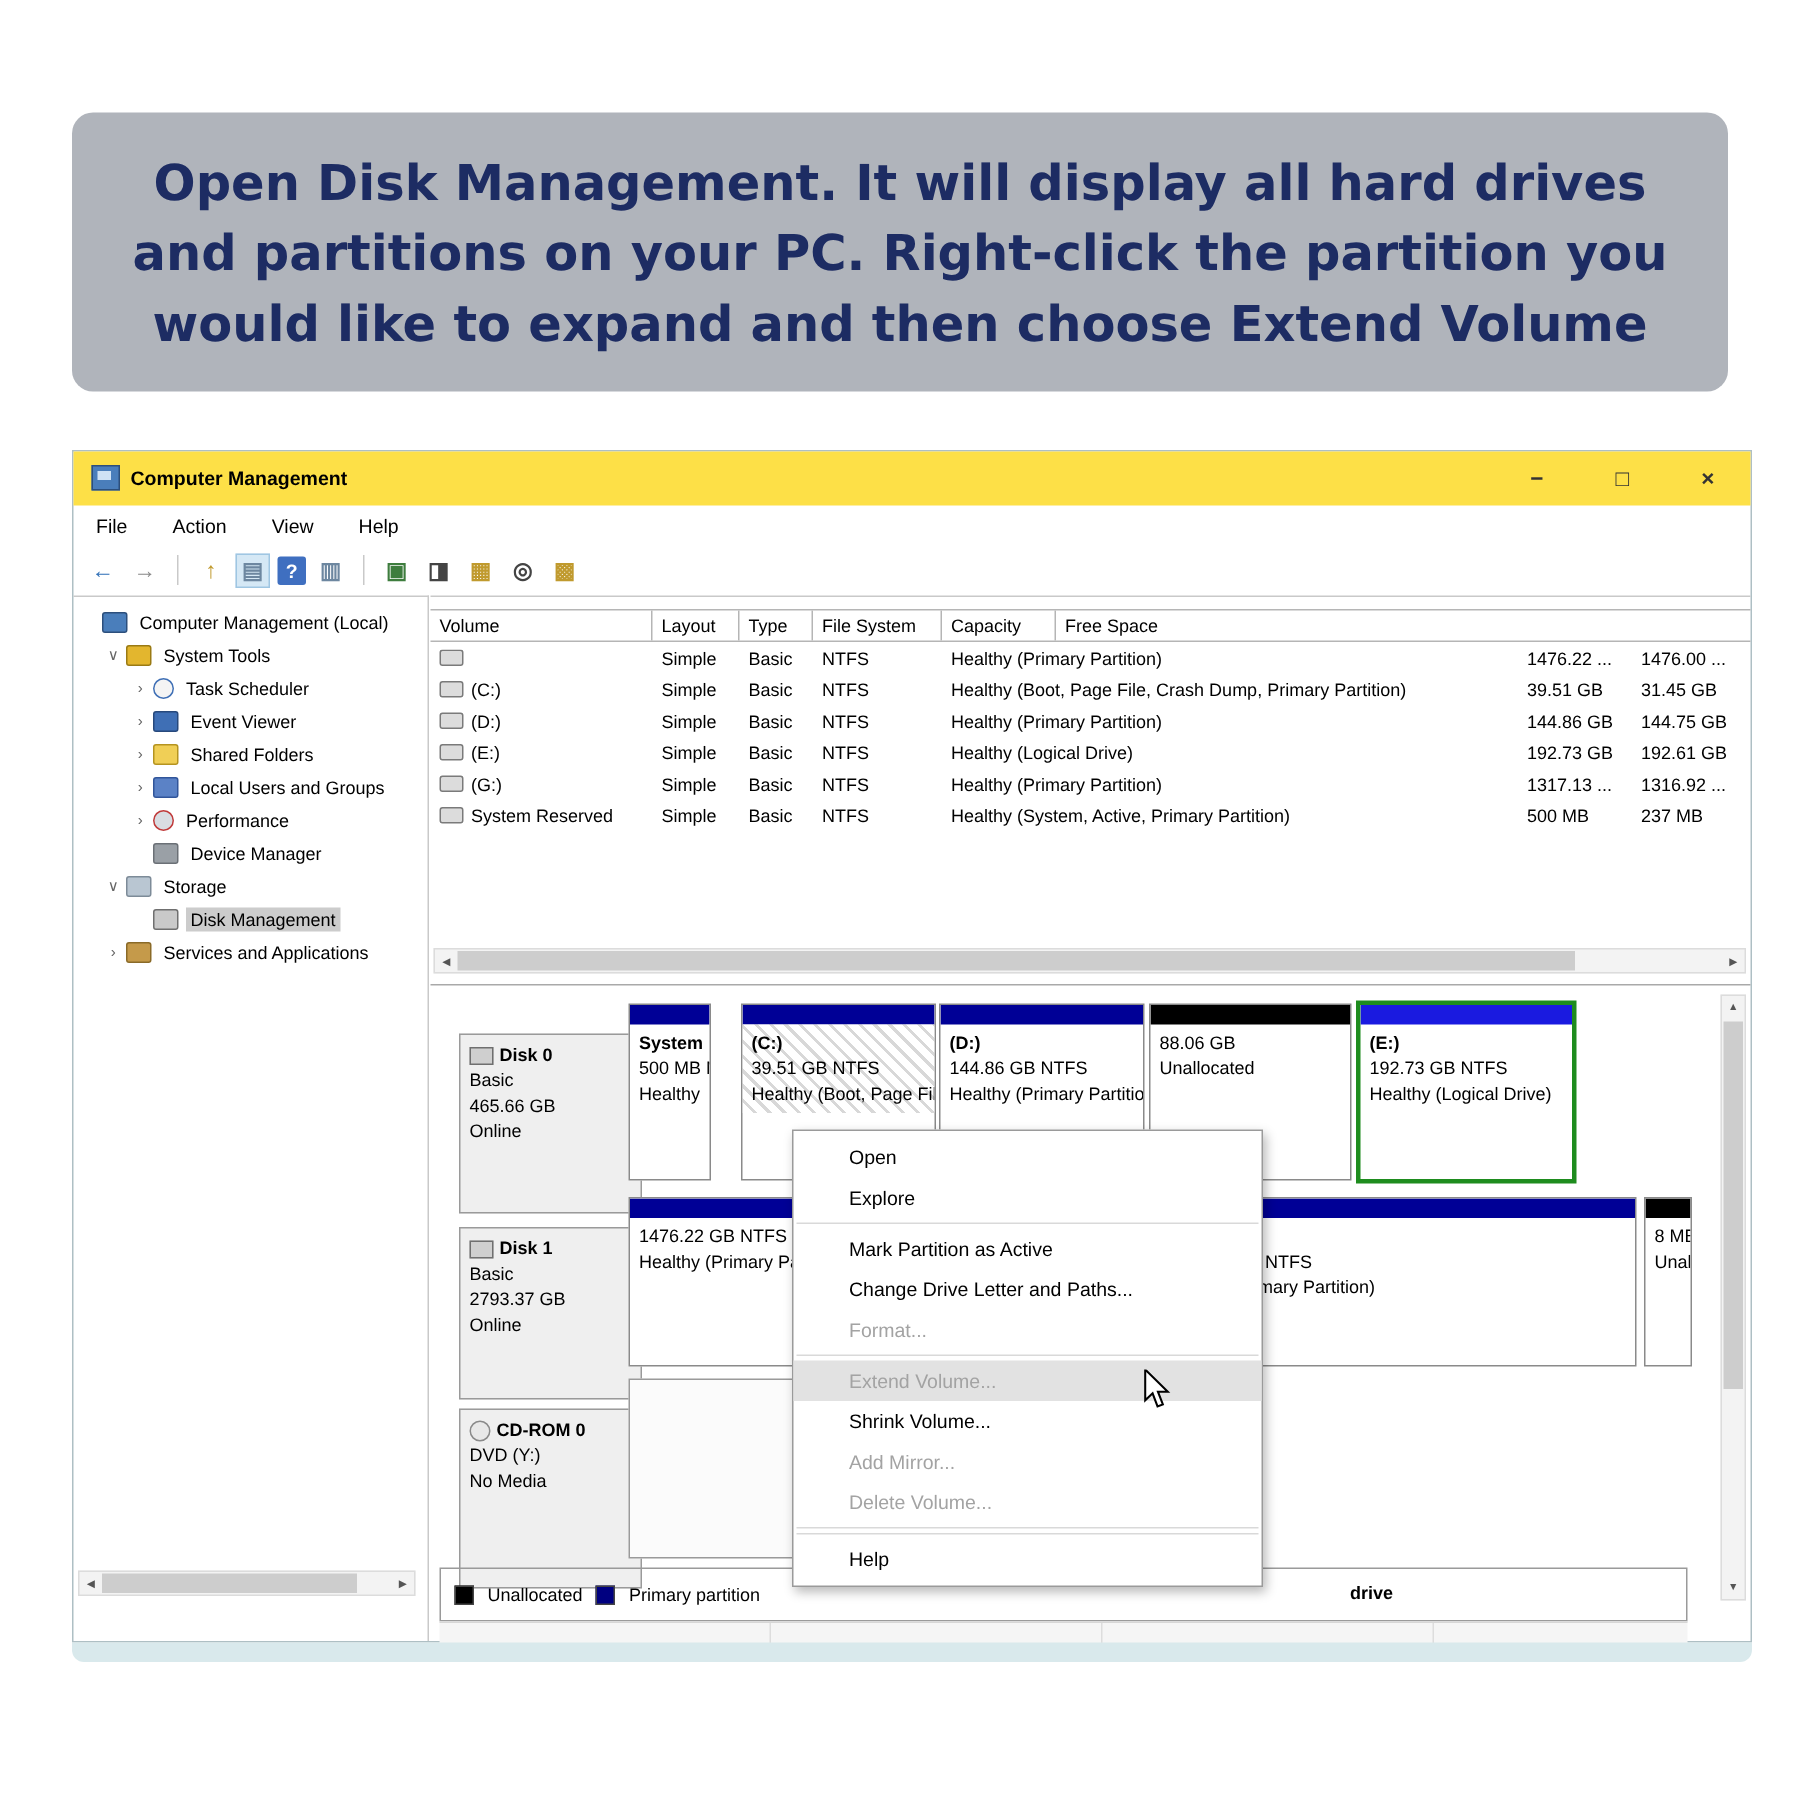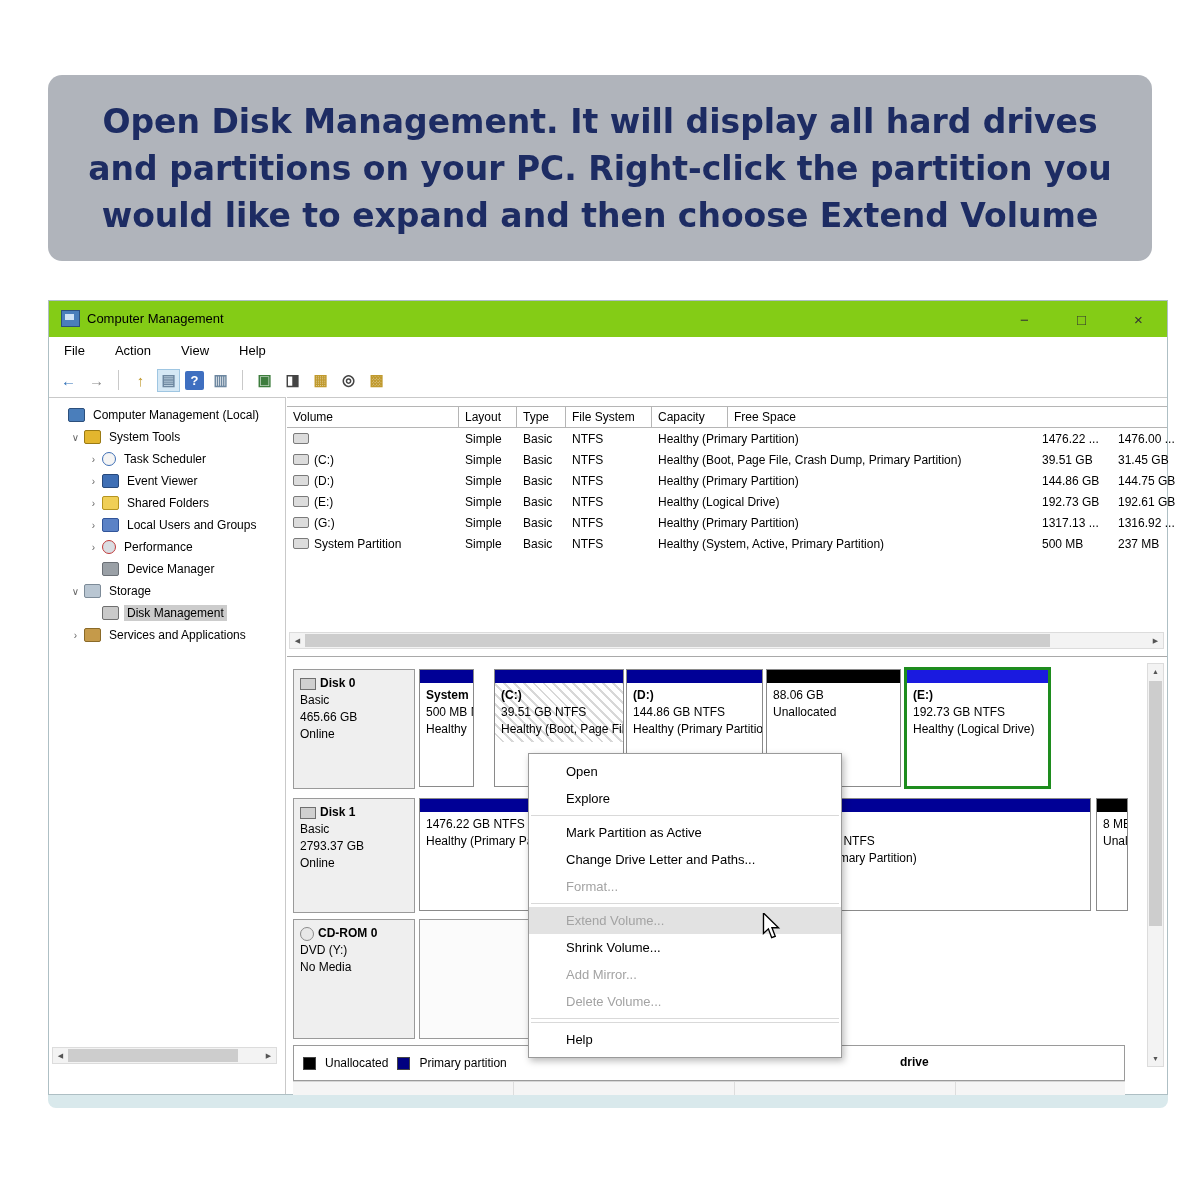--- a/index.html
+++ b/index.html
@@ -10,21 +10,21 @@
   .banner{position:absolute;left:48px;top:75px;width:1104px;height:186px;
           background:#b0b4bb;border-radius:14px;display:flex;align-items:center;justify-content:center;}
   .banner p{margin:0;max-width:1040px;text-align:center;font-family:"DejaVu Sans",sans-serif;
             font-weight:bold;font-size:33px;line-height:47px;color:#1d2c63;}
 
   
   .window{position:absolute;left:48px;top:300px;width:1120px;height:795px;background:#fff;
           border:1px solid #aebfc4;box-sizing:border-box;font-size:12px;}
   .glow{position:absolute;left:48px;top:1095px;width:1120px;height:13px;background:#d9e9ec;border-radius:0 0 8px 8px;}
 
-  .titlebar{position:absolute;left:0;top:0;right:0;height:36px;background:#84cc16;}
+  .titlebar{position:absolute;left:0;top:0;right:0;height:36px;background:#fde047;font-weight:bold;}
   .appicon{position:absolute;left:12px;top:9px;width:17px;height:15px;background:#4a7ebb;border:1px solid #2c4f7c;}
   .appicon:after{content:"";position:absolute;left:3px;top:3px;width:9px;height:6px;background:#cfe2f5;}
   .wtitle{position:absolute;left:38px;top:10px;font-size:13px;}
   .wcontrols{position:absolute;right:0;top:0;height:36px;display:flex;}
   .wc{width:57px;height:36px;display:flex;align-items:center;justify-content:center;font-size:15px;color:#333;}
 
   .menubar{position:absolute;left:0;top:36px;right:15px;height:26px;display:flex;align-items:center;
            gap:30px;padding-left:15px;font-size:13px;}
   .menubar span{cursor:default;}
 
@@ -62,32 +62,32 @@
            display:flex;align-items:center;}
   .scrollh .arr{width:15px;text-align:center;font-size:7px;color:#555;flex:none;}
   .scrollh .thumb{height:13px;background:#cdcdcd;}
   .lhscroll{left:3px;right:8px;top:649px;}
 
   
   .rightpane{position:absolute;left:238px;top:96px;right:0;bottom:0;border-top:1px solid #c9c9c9;box-sizing:border-box;}
   .vhead{position:absolute;left:0;top:8px;right:0;height:22px;display:flex;
          border-top:1px solid #b5b5b5;border-bottom:1px solid #b5b5b5;box-sizing:border-box;}
   .vh{border-right:1px solid #b5b5b5;padding:3px 6px;box-sizing:border-box;white-space:nowrap;overflow:hidden;flex:none;}
-  .w0{width:172px}.w1{width:58px}.w2{width:49px}.w3{width:86px}.w4{width:384px}.w5{width:76px}.w6{width:85px;border-right:none}
+  .w0{width:148px}.w1{width:58px}.w2{width:49px}.w3{width:86px}.w4{width:384px}.w5{width:76px}.w6{width:85px;border-right:none}
   .vrows{position:absolute;left:0;top:30px;right:0;}
   .vrow{display:flex;height:21px;align-items:center;}
   .vc{padding:0 6px;box-sizing:border-box;white-space:nowrap;overflow:hidden;flex:none;}
   .vname{display:flex;align-items:center;gap:5px;}
   .drv{width:14px;height:9px;background:#dcdcdc;border:1px solid #7a7a7a;border-radius:2px;flex:none;}
   .rhscroll{left:2px;right:3px;top:234px;}
 
   
   .diskpane{position:absolute;left:0;top:258px;right:0;bottom:0;border-top:1px solid #a9a9a9;box-sizing:border-box;}
-  .dlabel{position:absolute;left:6px;width:122px;background:#efefef;border:1px solid #9a9a9a;
-          box-sizing:border-box;padding:5px 6px;line-height:17px;white-space:nowrap;overflow:hidden;}
+  .dlabel{position:absolute;left:19px;width:122px;background:#efefef;border:1px solid #9a9a9a;
+          box-sizing:border-box;padding:5px 6px;line-height:17px;white-space:nowrap;overflow:hidden;margin-top:20px;}
   .dname{font-weight:bold;display:flex;align-items:center;gap:4px;}
   .dico{width:14px;height:10px;background:#cfcfcf;border:1px solid #6f6f6f;flex:none;}
   .cdico{width:12px;height:12px;background:#e8e8e8;border:1px solid #8a8a8a;border-radius:50%;flex:none;}
   .part{position:absolute;border:1px solid #8a8a8a;background:#fff;box-sizing:border-box;overflow:hidden;}
   .pstrip{height:13px;background:#000096;}
   .pstrip.black{background:#000000;}
   .pstrip.bright{background:#1a1ae0;}
   .pbody{padding:4px 6px;line-height:17px;white-space:nowrap;overflow:hidden;}
   .pbody .pn{font-weight:bold;}
   .hatch .pbody{background:repeating-linear-gradient(45deg,#ffffff 0 5px,#d8d8d8 5px 7px);}
@@ -294,21 +294,21 @@
         <span class="vc w1">Simple</span>
         <span class="vc w2">Basic</span>
         <span class="vc w3">NTFS</span>
         <span class="vc w4">Healthy (Primary Partition)</span>
         <span class="vc w5">1317.13 ...</span>
         <span class="vc w6">1316.92 ...</span>
       </div>
       <div class="vrow">
         <span class="vc w0 vname">
             <span class="drv"></span>
-            <span>System Partition</span>
+            <span>System Reserved</span>
           </span>
         <span class="vc w1">Simple</span>
         <span class="vc w2">Basic</span>
         <span class="vc w3">NTFS</span>
         <span class="vc w4">Healthy (System, Active, Primary Partition)</span>
         <span class="vc w5">500 MB</span>
         <span class="vc w6">237 MB</span>
       </div>
     </div>
     <div class="scrollh rhscroll">

